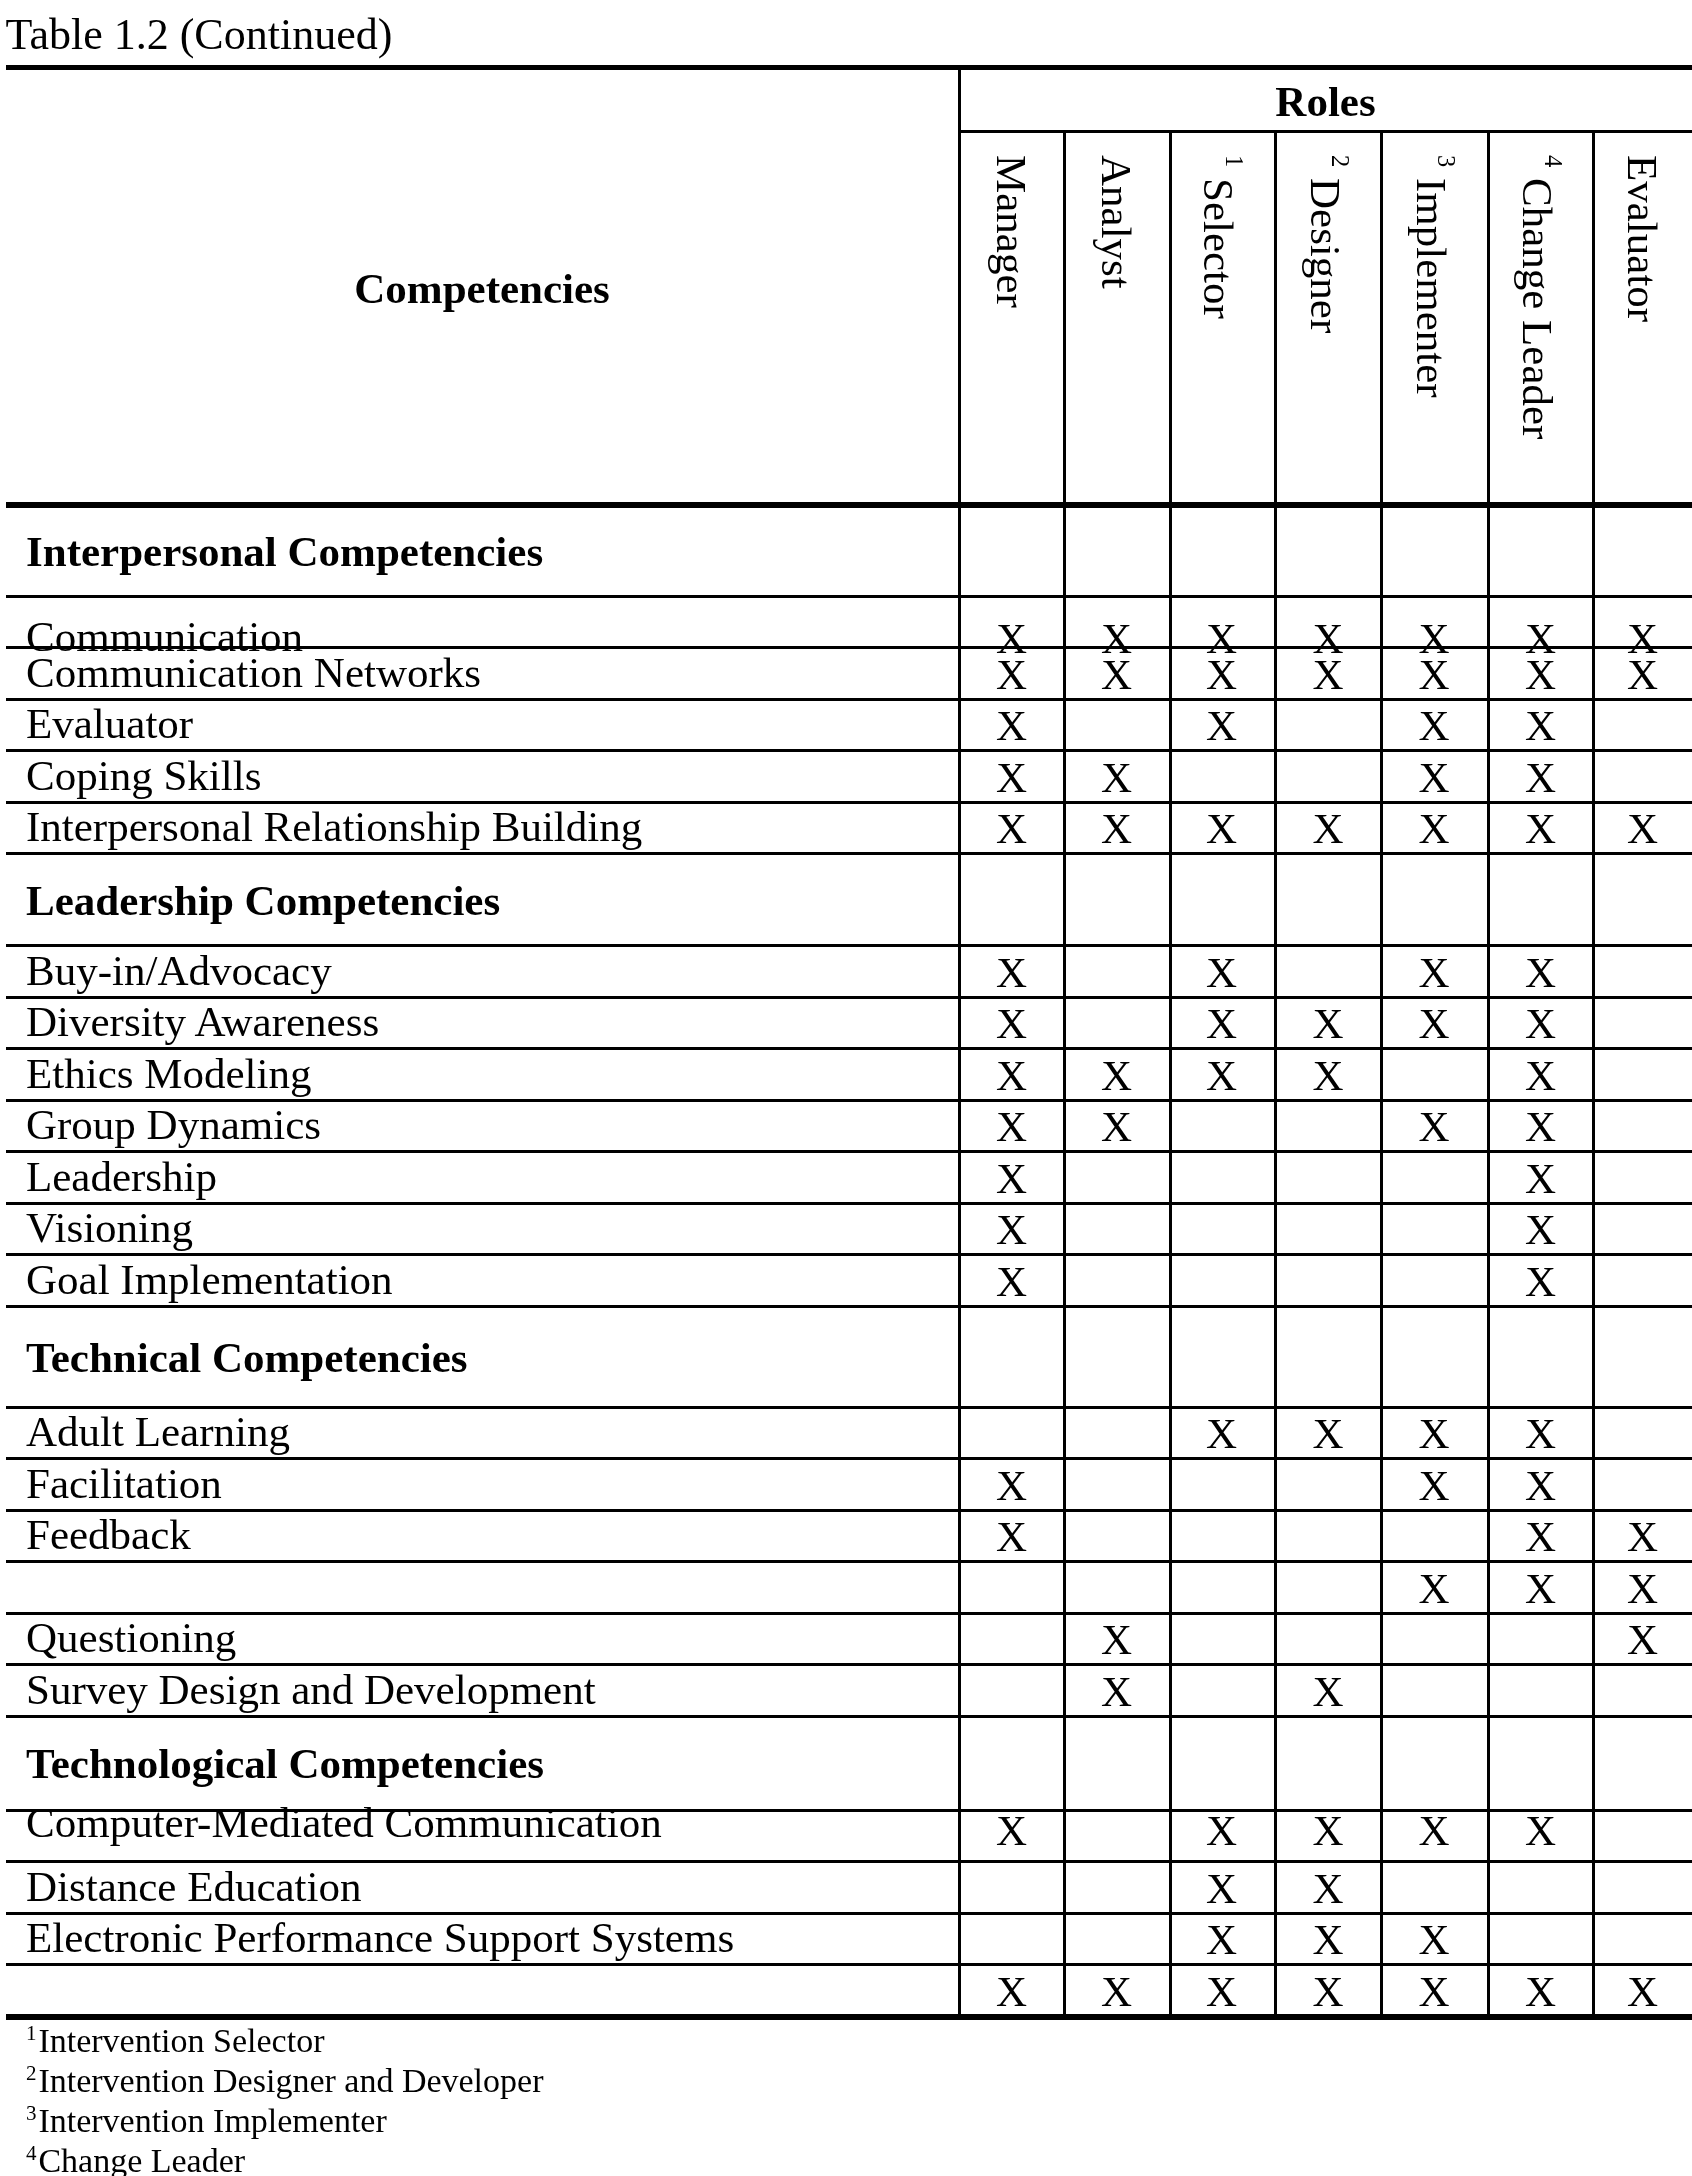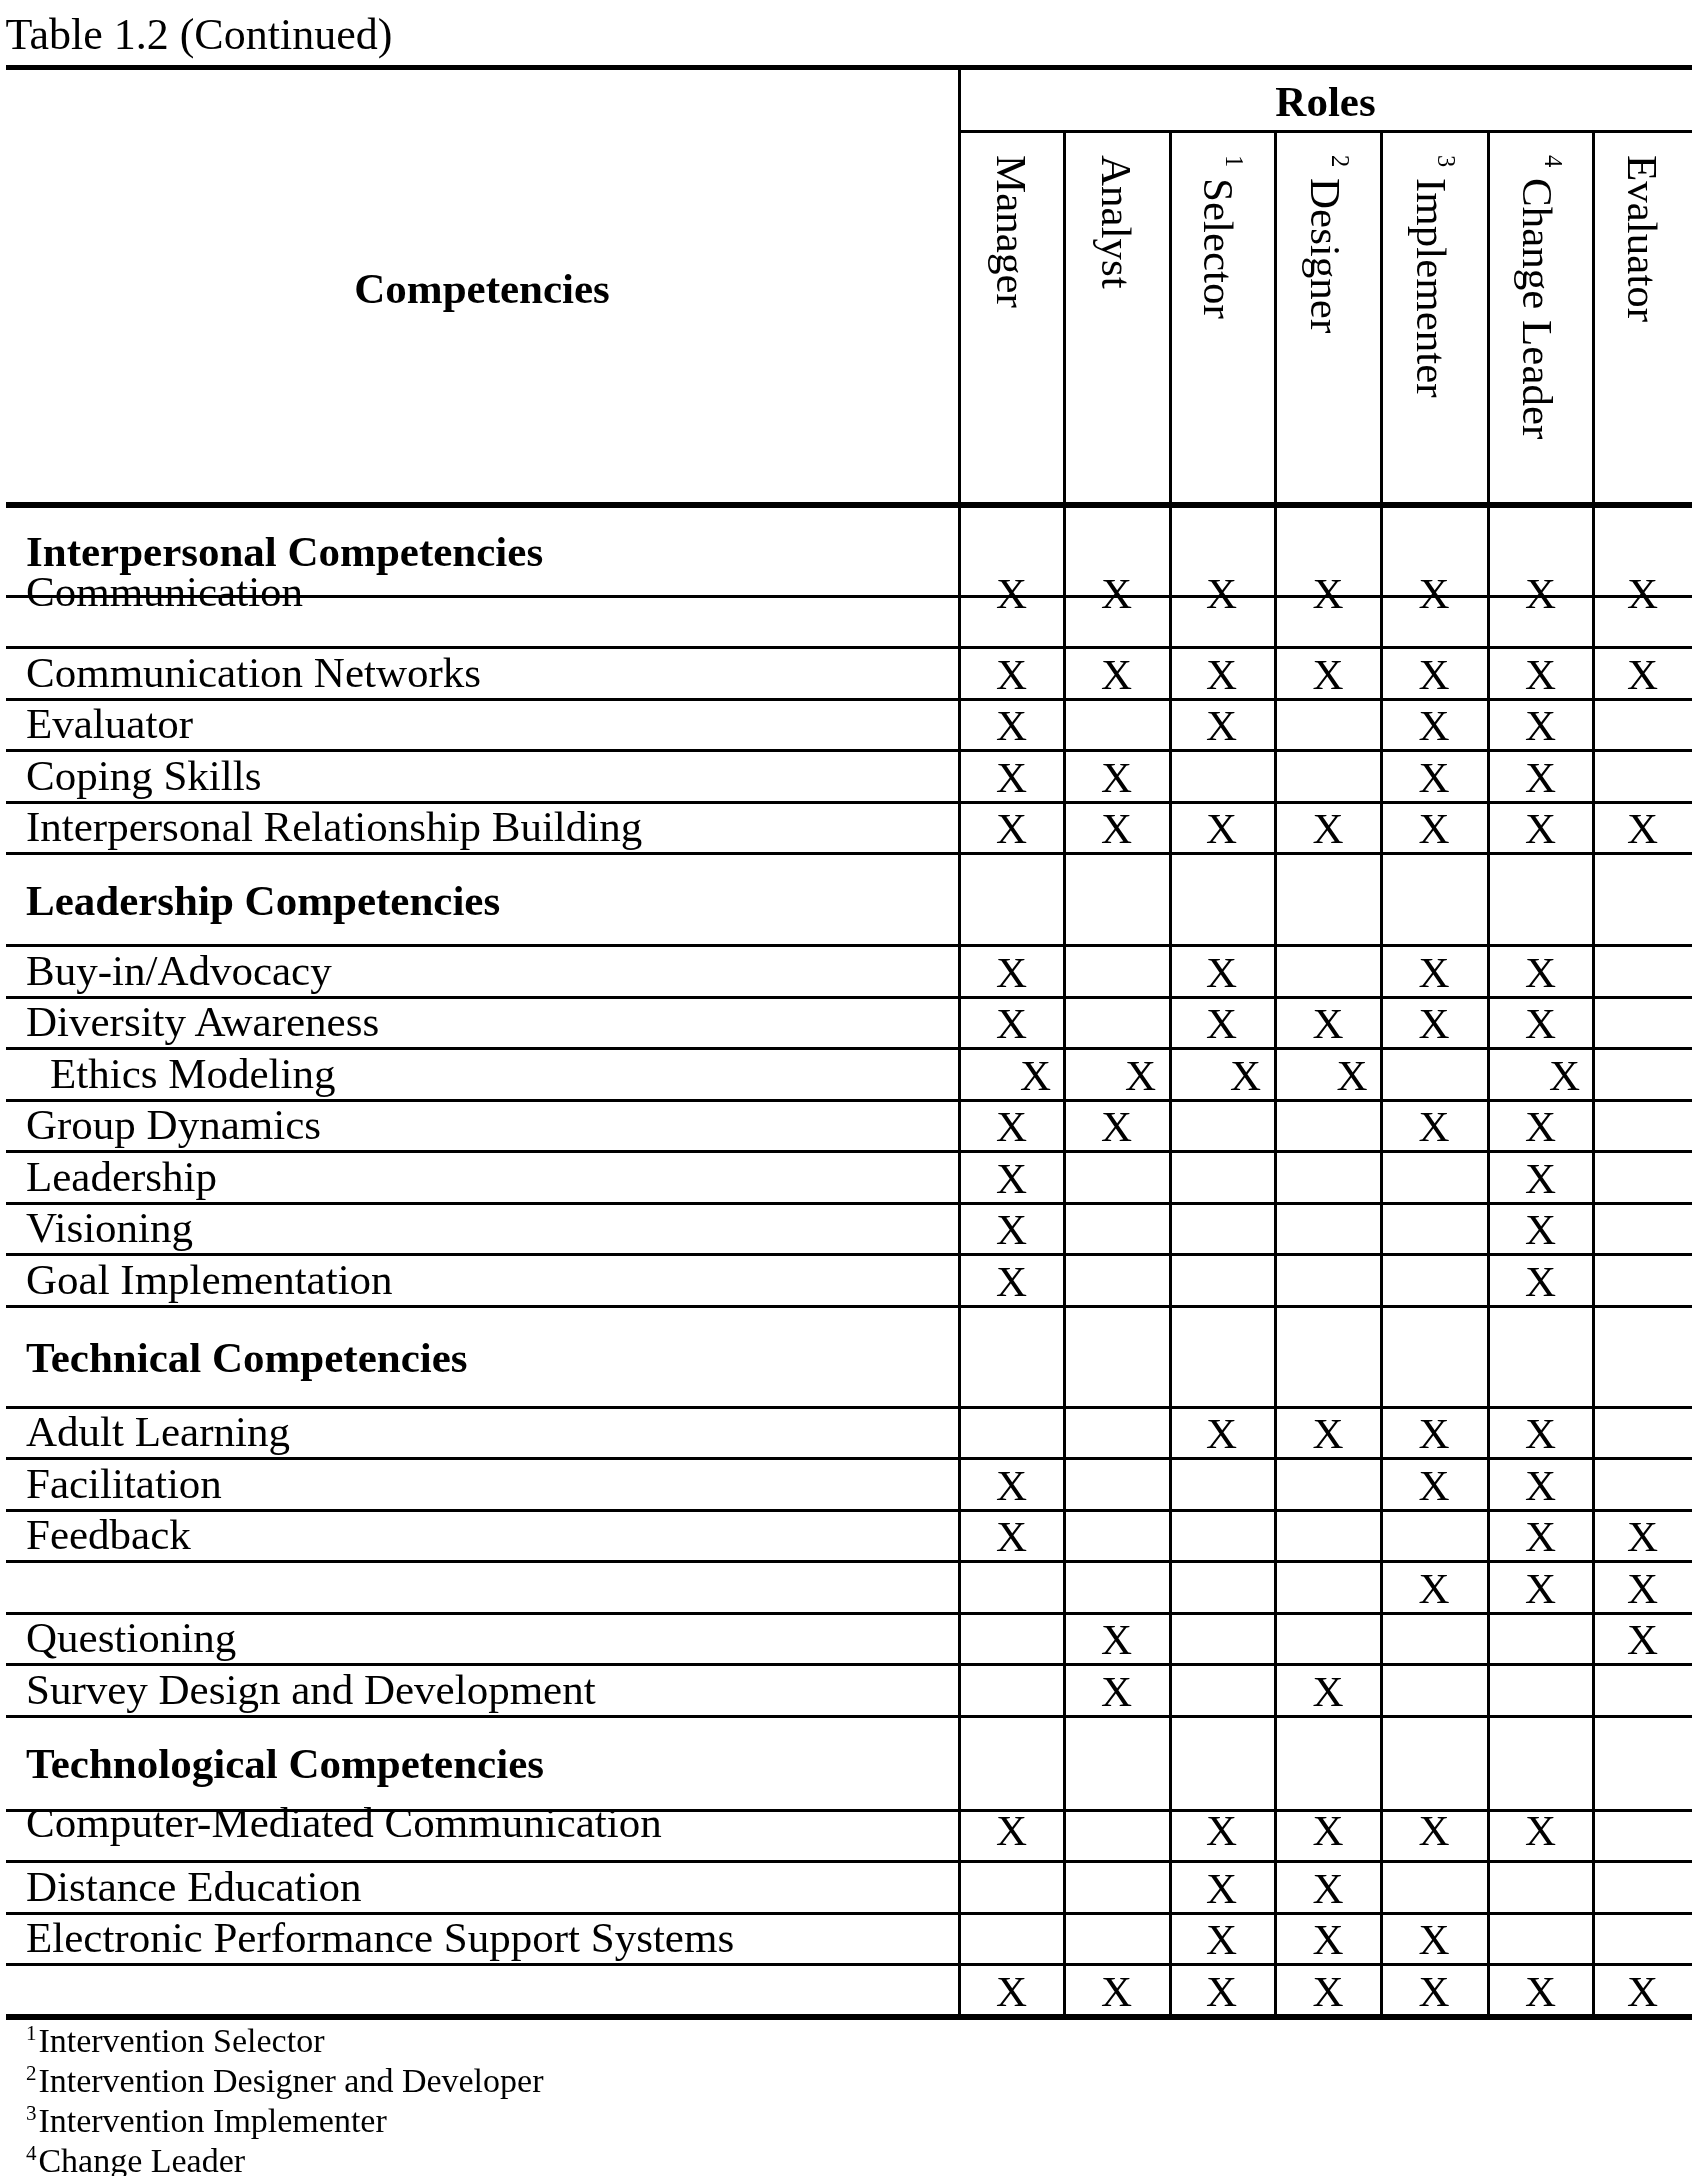--- a/index.html
+++ b/index.html
@@ -55,21 +55,21 @@
         <div class="role-label"><sup>4</sup> <span>Change Leader</span></div>
       </div>
       <div class="role-col" style="left: 1593px; width: 99px;">
         <div class="role-label"><span>Evaluator</span></div>
       </div>
     </div>
   <div id="rows">
       <div class="row section" style="top: 505px; height: 91px;">
         <div class="label">Interpersonal Competencies</div>
       </div>
-      <div class="row" style="top: 567px; height: 52px;">
+      <div class="row" style="top: 612px; height: 52px;">
         <div class="label">Communication</div>
         <div class="cell" style="left: 959px; width: 105px;">X</div>
         <div class="cell" style="left: 1064px; width: 105px;">X</div>
         <div class="cell" style="left: 1169px; width: 105px;">X</div>
         <div class="cell" style="left: 1275px; width: 106px;">X</div>
         <div class="cell" style="left: 1381px; width: 106px;">X</div>
         <div class="cell" style="left: 1488px; width: 105px;">X</div>
         <div class="cell" style="left: 1593px; width: 99px;">X</div>
       </div>
       <div class="row" style="top: 648px; height: 52px;">
@@ -128,21 +128,21 @@
       <div class="row" style="top: 997px; height: 52px;">
         <div class="label">Diversity Awareness</div>
         <div class="cell" style="left: 959px; width: 105px;">X</div>
         <div class="cell" style="left: 1064px; width: 105px;"></div>
         <div class="cell" style="left: 1169px; width: 105px;">X</div>
         <div class="cell" style="left: 1275px; width: 106px;">X</div>
         <div class="cell" style="left: 1381px; width: 106px;">X</div>
         <div class="cell" style="left: 1488px; width: 105px;">X</div>
         <div class="cell" style="left: 1593px; width: 99px;"></div>
       </div>
-      <div class="row" style="top: 1049px; height: 52px; margin-left: 24px;">
+      <div class="row" style="top: 1049px; height: 52px;">
         <div class="label">Ethics Modeling</div>
         <div class="cell" style="left: 959px; width: 105px;">X</div>
         <div class="cell" style="left: 1064px; width: 105px;">X</div>
         <div class="cell" style="left: 1169px; width: 105px;">X</div>
         <div class="cell" style="left: 1275px; width: 106px;">X</div>
         <div class="cell" style="left: 1381px; width: 106px;"></div>
         <div class="cell" style="left: 1488px; width: 105px;">X</div>
         <div class="cell" style="left: 1593px; width: 99px;"></div>
       </div>
       <div class="row" style="top: 1100px; height: 52px;">

